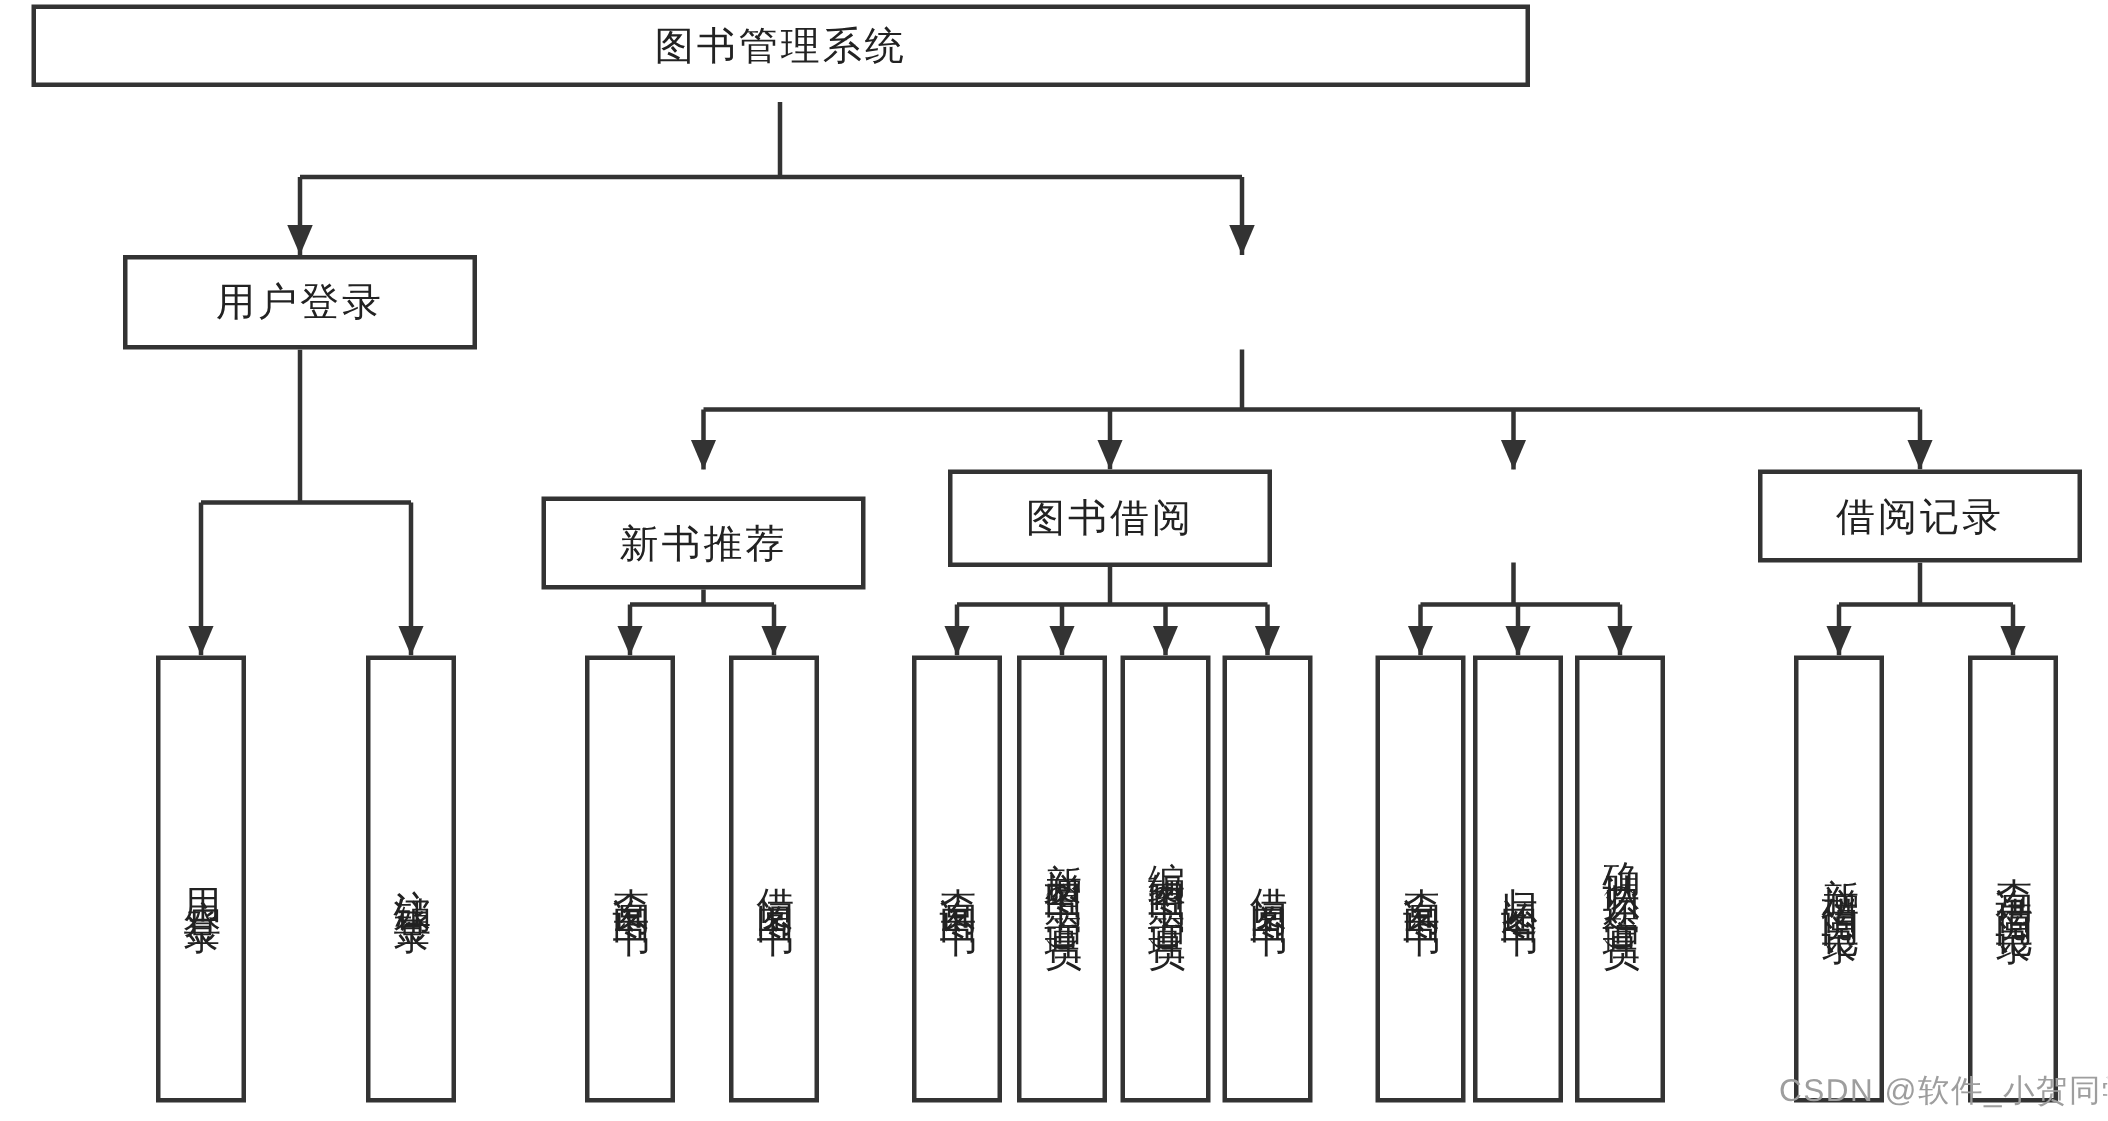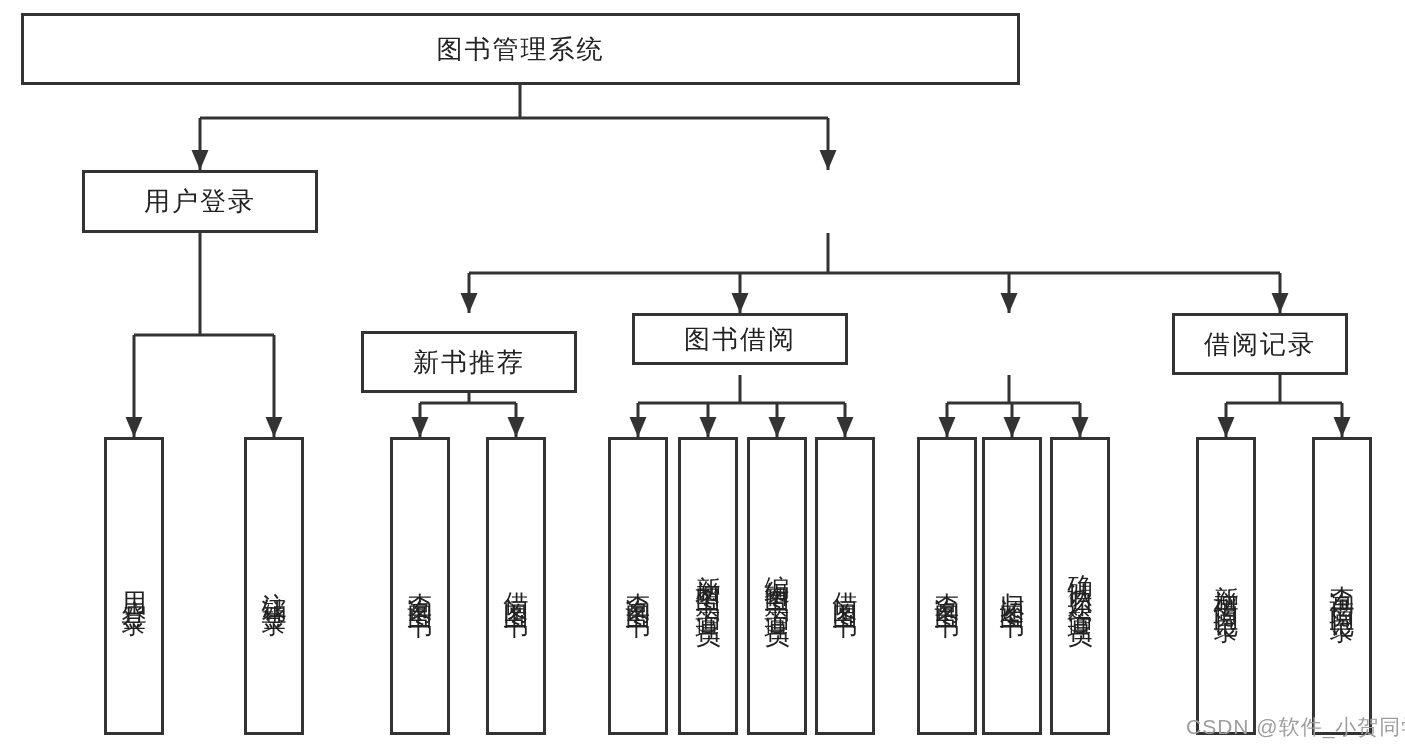--- a/index.html
+++ b/index.html
@@ -82,35 +82,35 @@
       <line x1="947" y1="403" x2="947" y2="437" marker-end="url(#arrow)"></line>
       <line x1="1012" y1="403" x2="1012" y2="437" marker-end="url(#arrow)"></line>
       <line x1="1080" y1="403" x2="1080" y2="437" marker-end="url(#arrow)"></line>
 
       <path d="M1280,375 V403 M1226,403 H1342"></path>
       <line x1="1226" y1="403" x2="1226" y2="437" marker-end="url(#arrow)"></line>
       <line x1="1342" y1="403" x2="1342" y2="437" marker-end="url(#arrow)"></line>
     </g>
   </svg>
 
-  <div class="node" style="left:21px;top:13px;width:999px;height:72px">
+  <div class="node" style="left:21px;top:3px;width:999px;height:55px">
     <span>图书管理系统</span>
   </div>
 
   <div class="node" style="left:82px;top:170px;width:236px;height:63px">
     <span>用户登录</span>
   </div>
 
   <div class="node" style="left:361px;top:331px;width:216px;height:62px">
     <span>新书推荐</span>
   </div>
-  <div class="node" style="left:632px;top:313px;width:216px;height:52px">
+  <div class="node" style="left:632px;top:313px;width:216px;height:65px">
     <span>图书借阅</span>
   </div>
-  <div class="node" style="left:1172px;top:313px;width:176px;height:62px">
+  <div class="node" style="left:1172px;top:313px;width:216px;height:62px">
     <span>借阅记录</span>
   </div>
 
   <div class="node leaf" style="left:104px;top:437px;width:60px;height:298px">
     <span>用户登录</span>
   </div>
   <div class="node leaf" style="left:244px;top:437px;width:60px;height:298px">
     <span>注销登录</span>
   </div>
   <div class="node leaf" style="left:390px;top:437px;width:60px;height:298px">

